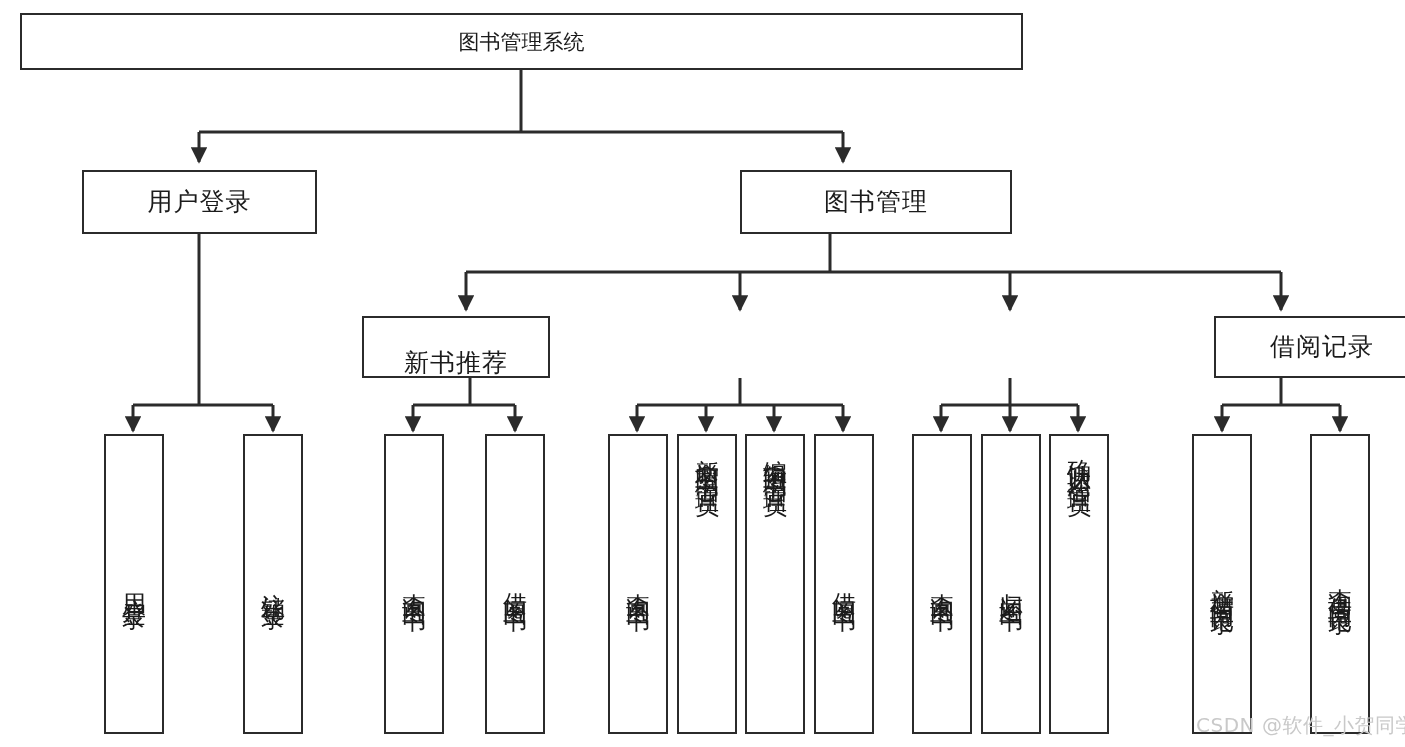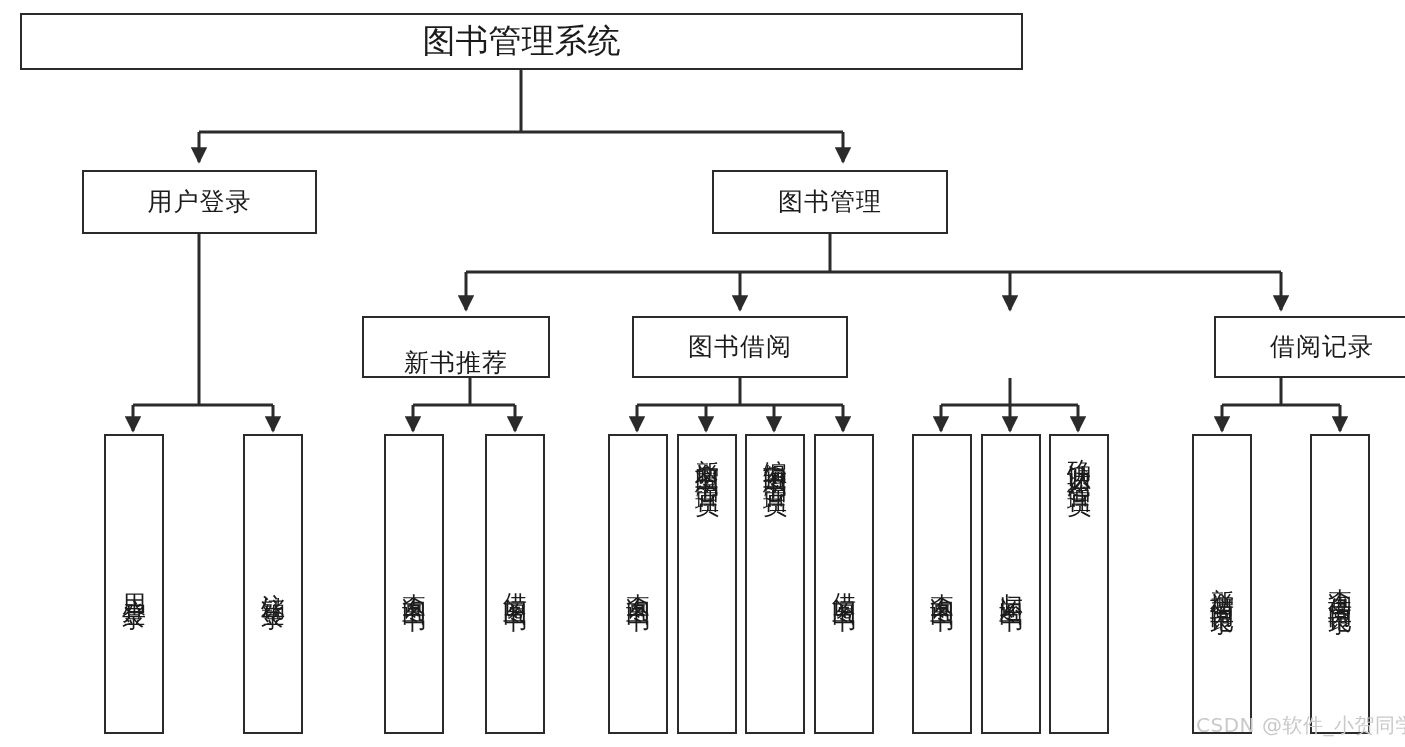--- a/index.html
+++ b/index.html
@@ -36,21 +36,21 @@
     justify-content: center;
     color: #1b1b1b;
   }
   .node.h {
     font-size: 25px;
     letter-spacing: 1px;
     line-height: 1.1;
     text-align: center;
   }
   .node.root {
-    font-size: 33px;
+    font-size: 21px;
   }
   .node.leaf {
     font-size: 24px;
     align-items: flex-start;
     justify-content: center;
     padding-top: 0px;
   }
   .vtext {
     writing-mode: vertical-rl;
     text-orientation: upright;
@@ -133,29 +133,26 @@
     </g>
   </svg>
 
   <div class="node root" style="left:20px; top:13px; width:1003px; height:57px;">
     <span>图书管理系统</span>
   </div>
 
   <div class="node h" style="left:82px; top:170px; width:235px; height:64px;">
     <span>用户登录</span>
   </div>
-  <div class="node h" style="left:712px; top:170px; width:236px; height:64px;">
+  <div class="node h" style="left:740px; top:170px; width:272px; height:64px;">
     <span>图书管理</span>
   </div>
 
   <div class="node h" style="left:362px; top:316px; width:188px; height:62px;align-items:flex-end;">
     <span>新书推荐</span>
-  </div>
-  <div class="node h" style="left:632px; top:316px; width:216px; height:62px;">
-    <span>图书借阅</span>
   </div>
   <div class="node h" style="left:1172px; top:316px; width:216px; height:62px;margin-left:42px;">
     <span>借阅记录</span>
   </div>
 
   <div class="node leaf" style="left:104px; top:434px; width:60px; height:300px;">
     <div class="leaf-inner">
         <span class="vtext">用户登录</span>
       </div>
   </div>

